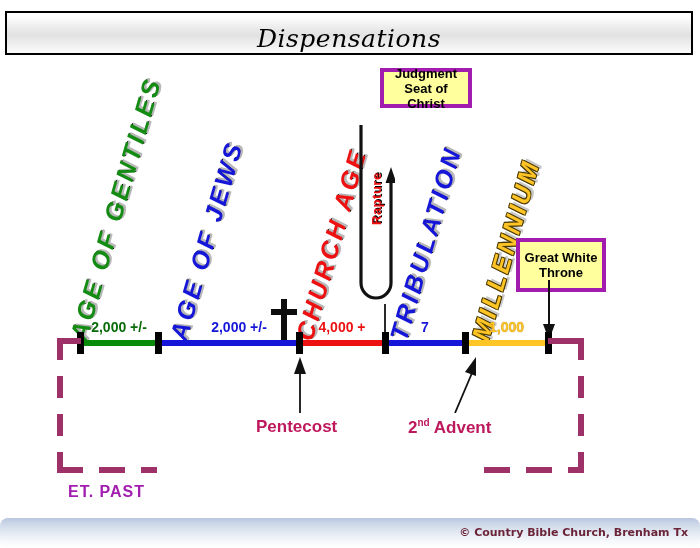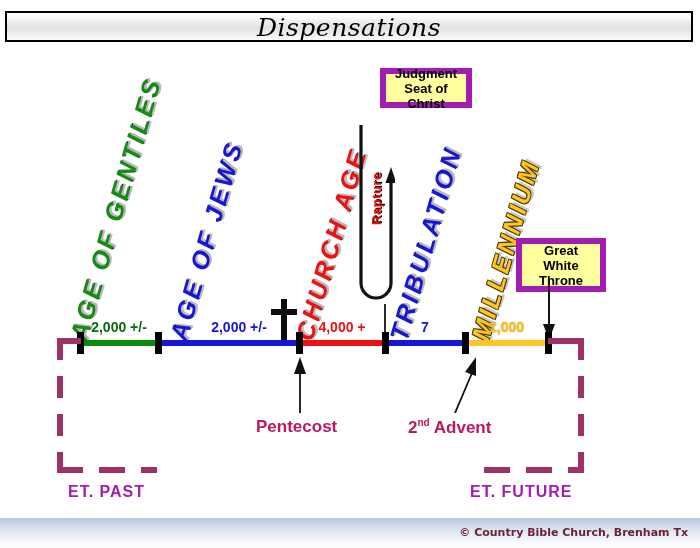--- a/index.html
+++ b/index.html
@@ -14,32 +14,32 @@
     overflow: hidden;
     font-family: "Liberation Sans", sans-serif;
   }
 
   
   #title-bar {
     position: absolute;
     left: 5px;
     top: 11px;
     width: 688px;
-    height: 31px;
+    height: 44px;
     border: 2px solid #000000;
     box-sizing: border-box;
     background: linear-gradient(to bottom,
         #ffffff 0%,
         #fdfdfd 12%,
         #ededed 34%,
         #e2e2e2 55%,
         #efefef 80%,
         #fbfbfb 100%);
     display: flex;
-    align-items: flex-start;
+    align-items: flex-end;
     justify-content: center;
   }
   #title-text {
     font-family: "DejaVu Serif", "Liberation Serif", serif;
     font-style: italic;
     font-size: 25px;
     color: #000000;
     letter-spacing: 0.5px;
   }
 
@@ -159,21 +159,21 @@
     top: 249px;
     width: 2px;
     height: 33px;
     background: #2a2a2a;
   }
 
   
   .callout {
     position: absolute;
     background: #ffff9e;
-    border: 6px solid #a21caf;
+    border: 4px solid #a21caf;
     box-sizing: border-box;
     font-weight: bold;
     font-size: 13px;
     color: #000000;
     text-align: center;
     line-height: 15px;
     display: flex;
     align-items: center;
     justify-content: center;
     padding: 2px 4px;
@@ -222,20 +222,21 @@
 
   
   #footer-bar {
     position: absolute;
     left: 0;
     top: 518px;
     width: 700px;
     height: 30px;
     background: linear-gradient(to bottom,
         #b8c6de 0%, #cfd9e9 22%, #e5ebf4 52%, #f7f9fc 80%, #ffffff 100%);
+    border-radius: 8px;
   }
   #footer-text {
     position: absolute;
     right: 12px;
     top: 8px;
     font-family: "DejaVu Sans", sans-serif;
     font-size: 11px;
     font-weight: bold;
     color: #6b2337;
     white-space: nowrap;
@@ -330,19 +331,18 @@
   <div class="brk" style="left:57px; top:283px; width:24px; height:6px;"></div>
   <div class="brk-dash-v" style="left:57px; top:283px; height:135px;"></div>
   <div class="brk" style="left:57px; top:412px; width:6px; height:6px;"></div>
   <div class="brk-dash-h" style="left:57px; top:412px; width:100px;"></div>
   <div class="brk-label" style="left:68px; top:428px;">ET. PAST</div>
 
   <div class="brk" style="left:548px; top:283px; width:36px; height:6px;"></div>
   <div class="brk-dash-v" style="left:578px; top:283px; height:135px;"></div>
   <div class="brk" style="left:578px; top:412px; width:6px; height:6px;"></div>
   <div class="brk-dash-h" style="left:484px; top:412px; width:100px;"></div>
-  <div class="brk-label" style="left:470px; top:428px;">ET. FUTURE</div>
 
 </div>
 
 <div id="footer-bar">
   <div id="footer-text">© Country Bible Church, Brenham Tx</div>
 </div>
 
 </body></html>

